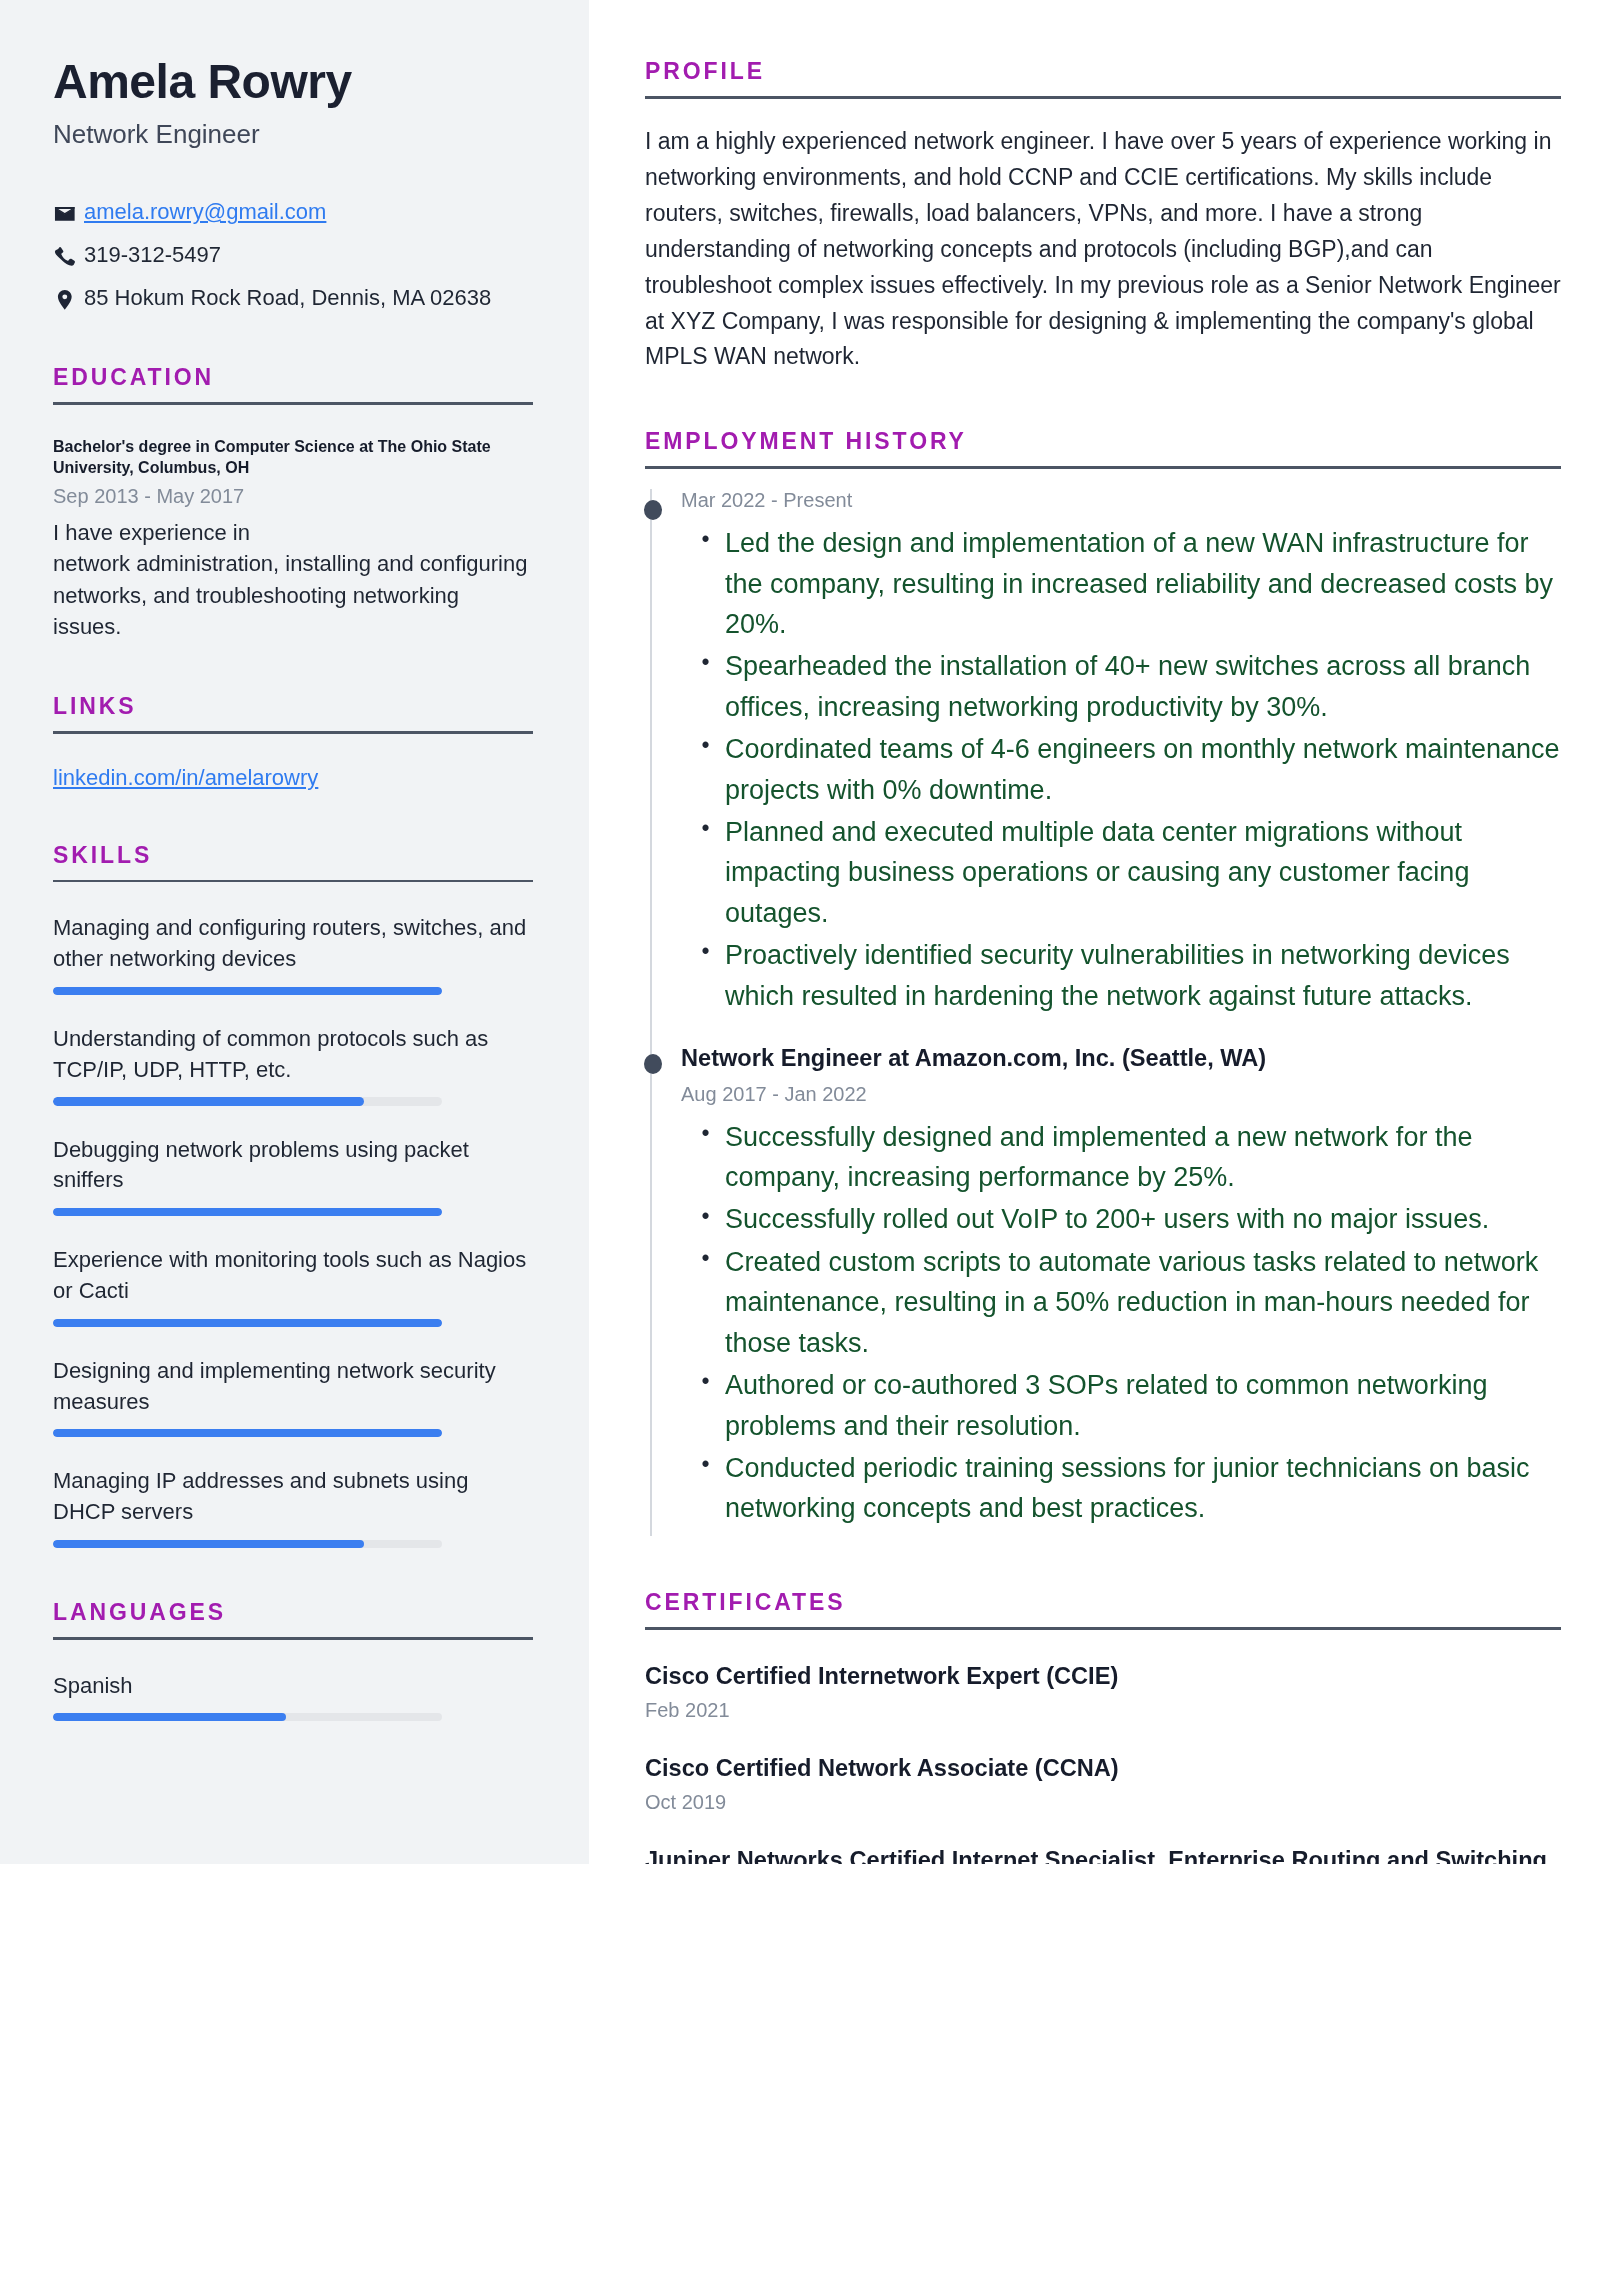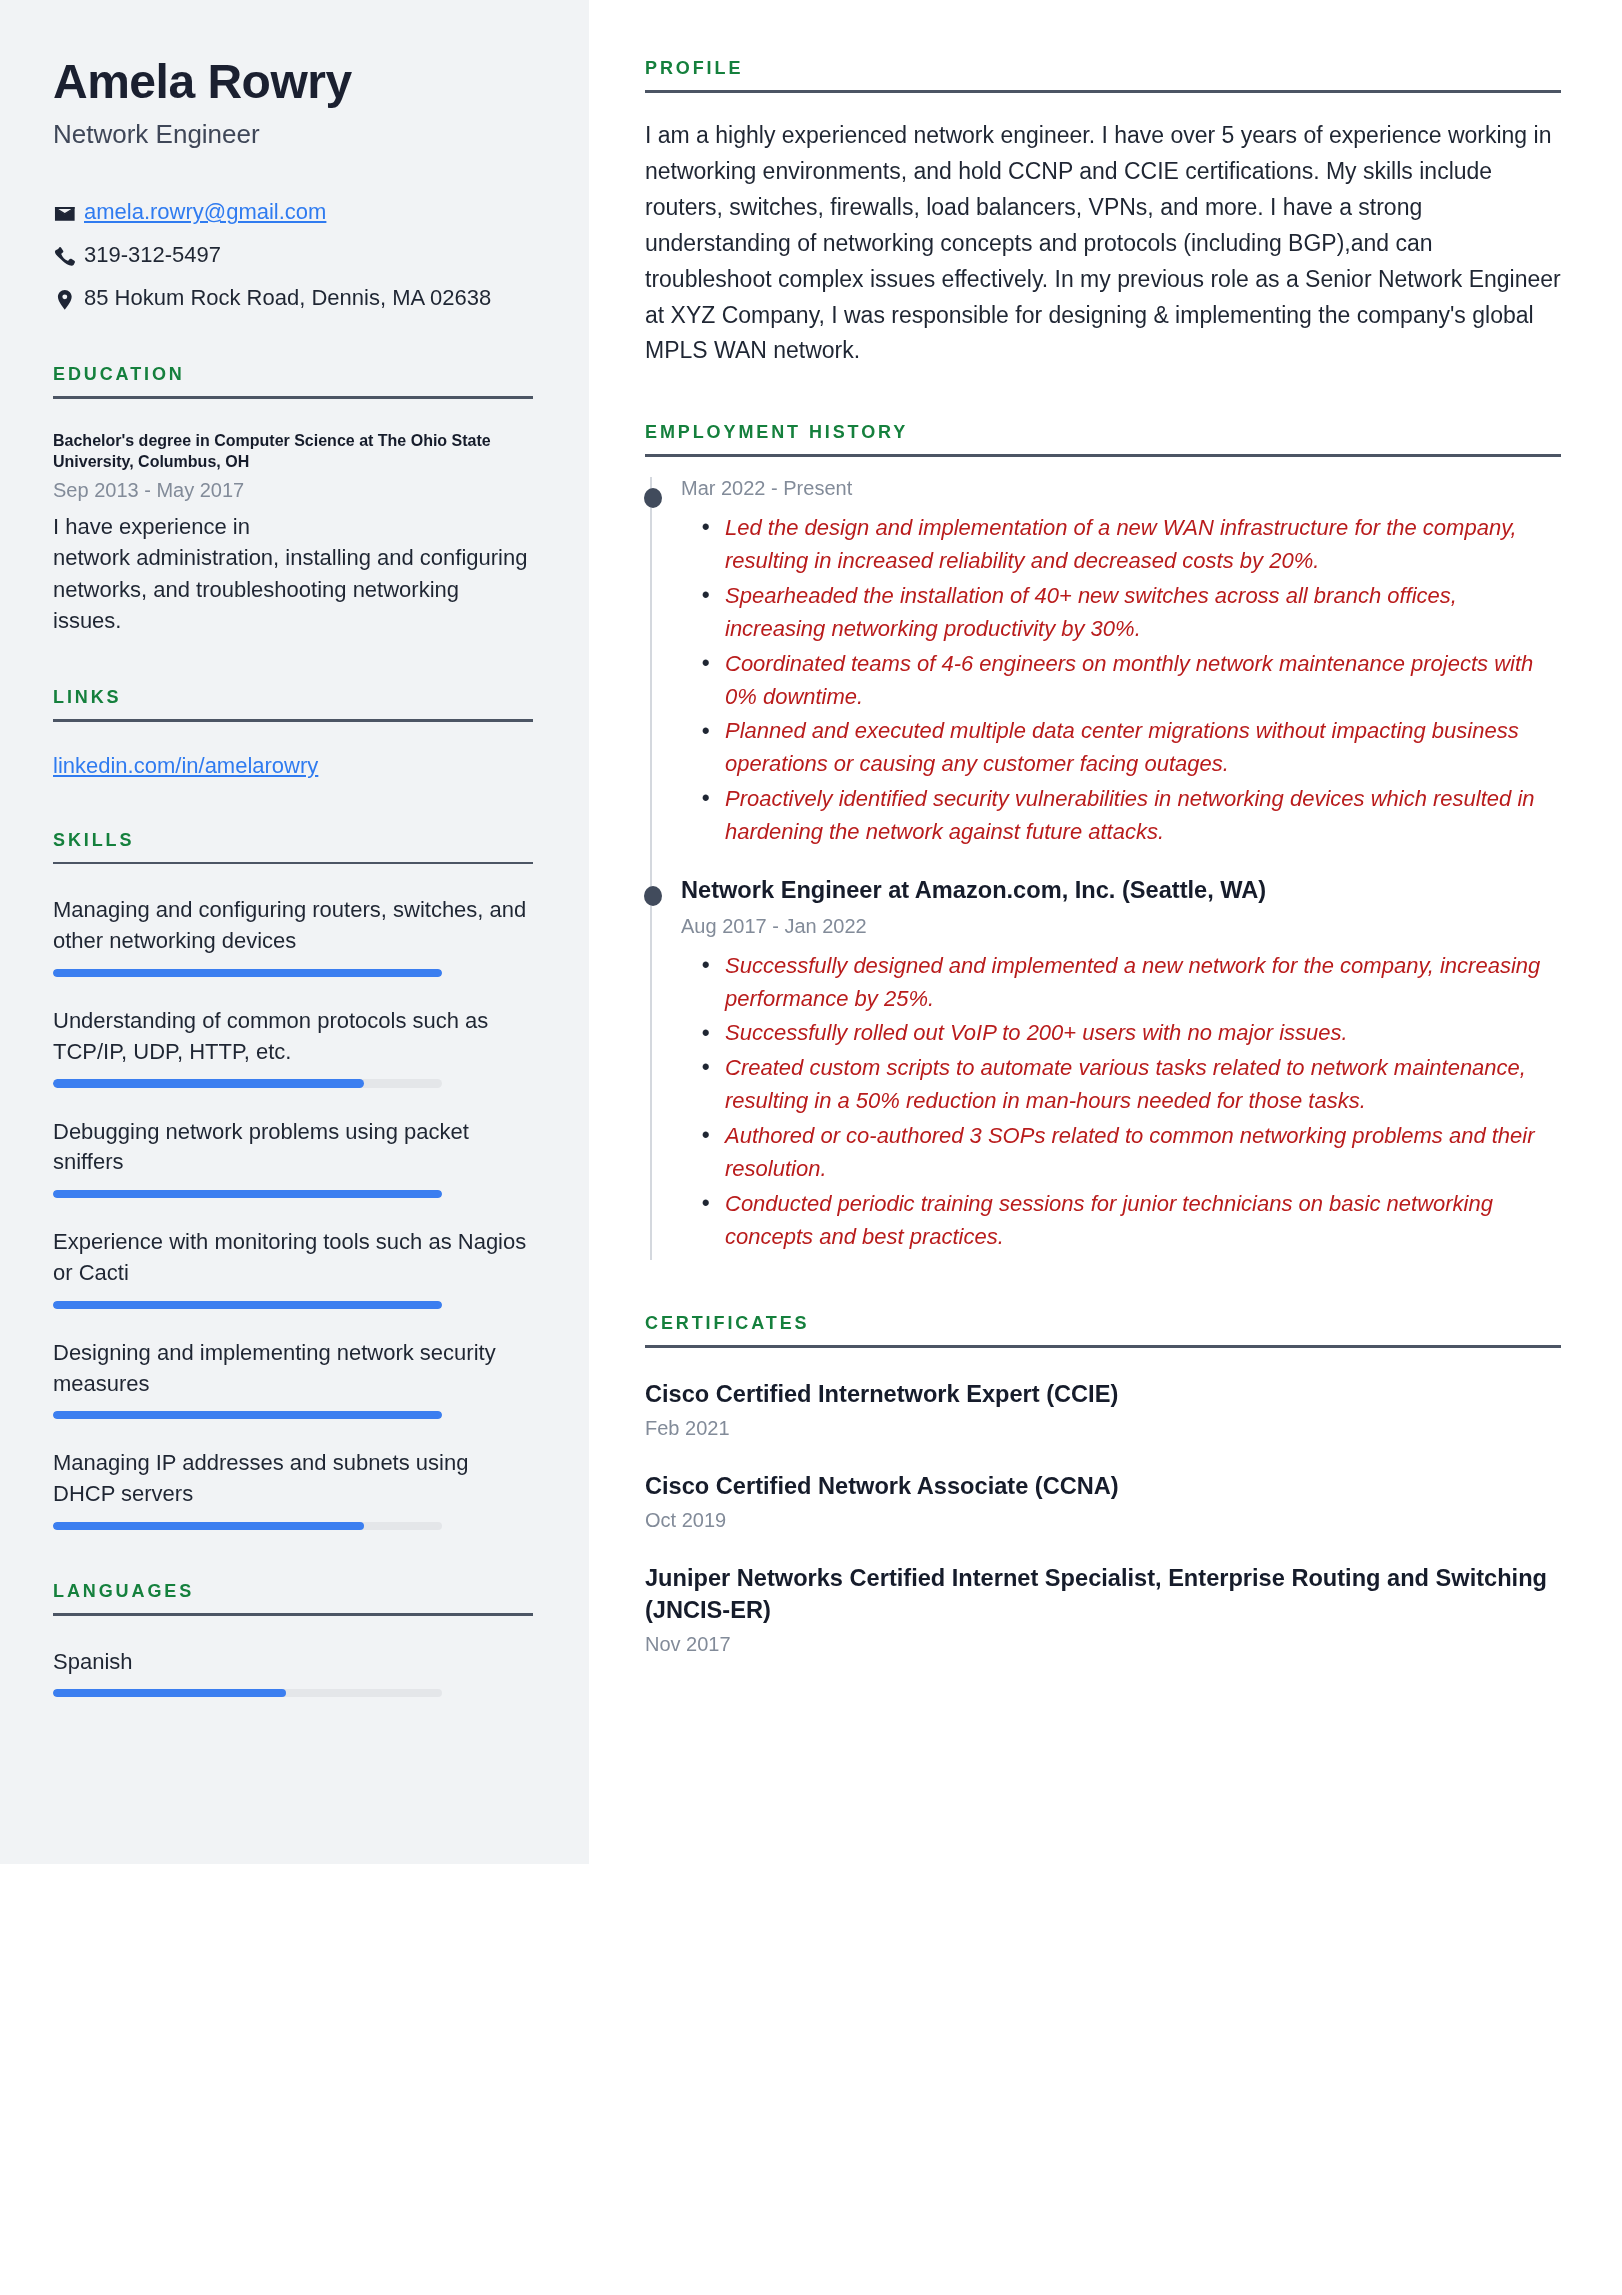--- a/index.html
+++ b/index.html
@@ -70,24 +70,24 @@
 
   .contact-link {
     font-size: 22px;
     color: #2f7bf0;
     text-decoration: underline;
     line-height: 1.38;
   }
 
   
   .sec-head {
-    font-size: 18px;
+    font-size: 23px;
     font-weight: 700;
     letter-spacing: 2.9px;
-    color: #15803d;
+    color: #a21caf;
     text-transform: uppercase;
   }
   .sec-rule {
     height: 2.7px;
     background: #4c5564;
     margin-top: 11px;
   }
 
   .sb-section { margin-top: 51px; }
   .sb-section .sec-rule { width: 100%; }
@@ -205,25 +205,24 @@
     margin-top: 7.3px;
   }
 
   .job-bullets {
     list-style: none;
     margin-top: 11px;
     padding-left: 44px;
   }
   .job-bullets li {
     position: relative;
-    font-size: 22px;
-    color: #b91c1c;
+    font-size: 27px;
+    color: #14532d;
     line-height: 1.5;
     margin-bottom: 1.8px;
-    font-style: italic;
   }
   .job-bullets li::before {
     content: "\2022";
     position: absolute;
     left: -23.6px;
     top: -0.9px;
     color: #1f2633;
     font-size: 23px;
   }
 

